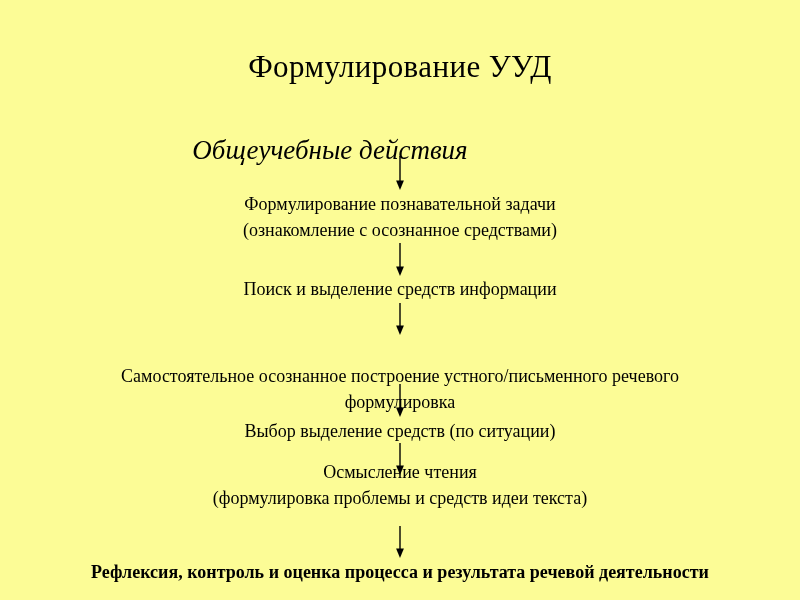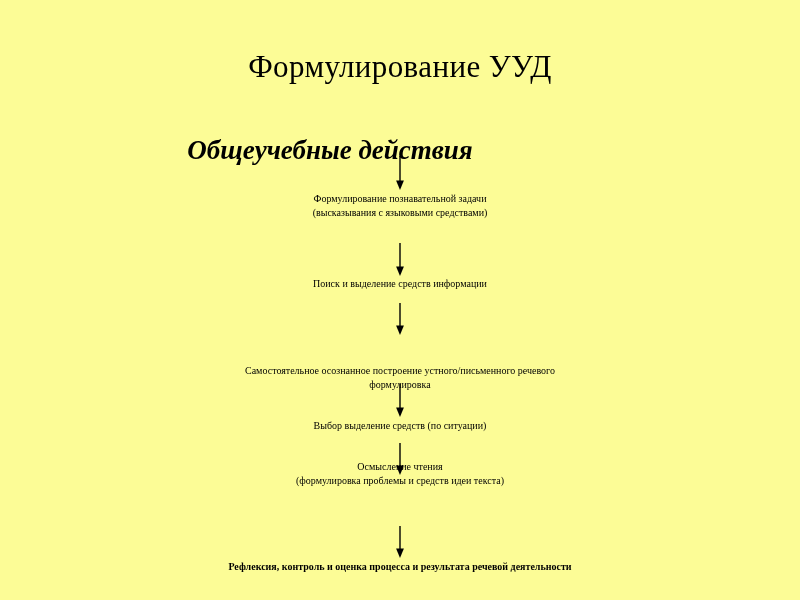--- a/index.html
+++ b/index.html
@@ -39,41 +39,41 @@
   }
 
   
   .slide-subtitle {
     position: absolute;
     top: 113px;
     left: 0;
     width: 660px;
     text-align: center;
     font-size: 27px;
-    font-weight: bold;
+    font-weight: normal;
     font-style: italic;
     line-height: 1.15;
     color: #000;
   }
 
   
   .flow {
     position: absolute;
     top: 0;
     left: 0;
     width: 800px;
     height: 600px;
   }
 
   .flow-step {
     position: absolute;
     left: 0;
     width: 800px;
     text-align: center;
-    font-size: 10px;
+    font-size: 18px;
     font-weight: normal;
     line-height: 1.42;
     color: #000;
     padding: 0 40px;
     box-sizing: border-box;
   }
 
   .flow-step .line2 {
     display: block;
   }
@@ -120,21 +120,21 @@
 
     <div class="arrow arrow-1">
       <svg viewBox="0 0 14 34" preserveAspectRatio="none" aria-hidden="true">
         <line x1="7" y1="0" x2="7" y2="25" stroke="#000000" stroke-width="1.4"></line>
         <polygon points="7,34 3.1,24.5 10.9,24.5" fill="#000000"></polygon>
       </svg>
     </div>
 
     <div class="flow-step step-1">
       <span>Формулирование познавательной задачи</span>
-      <span class="line2">(высказывания с языковыми средствами)</span>
+      <span class="line2">(ознакомление с осознанное средствами)</span>
     </div>
 
     <div class="arrow arrow-2">
       <svg viewBox="0 0 14 33" preserveAspectRatio="none" aria-hidden="true">
         <line x1="7" y1="0" x2="7" y2="24" stroke="#000000" stroke-width="1.4"></line>
         <polygon points="7,33 3.1,23.5 10.9,23.5" fill="#000000"></polygon>
       </svg>
     </div>
 
     <div class="flow-step step-2">

